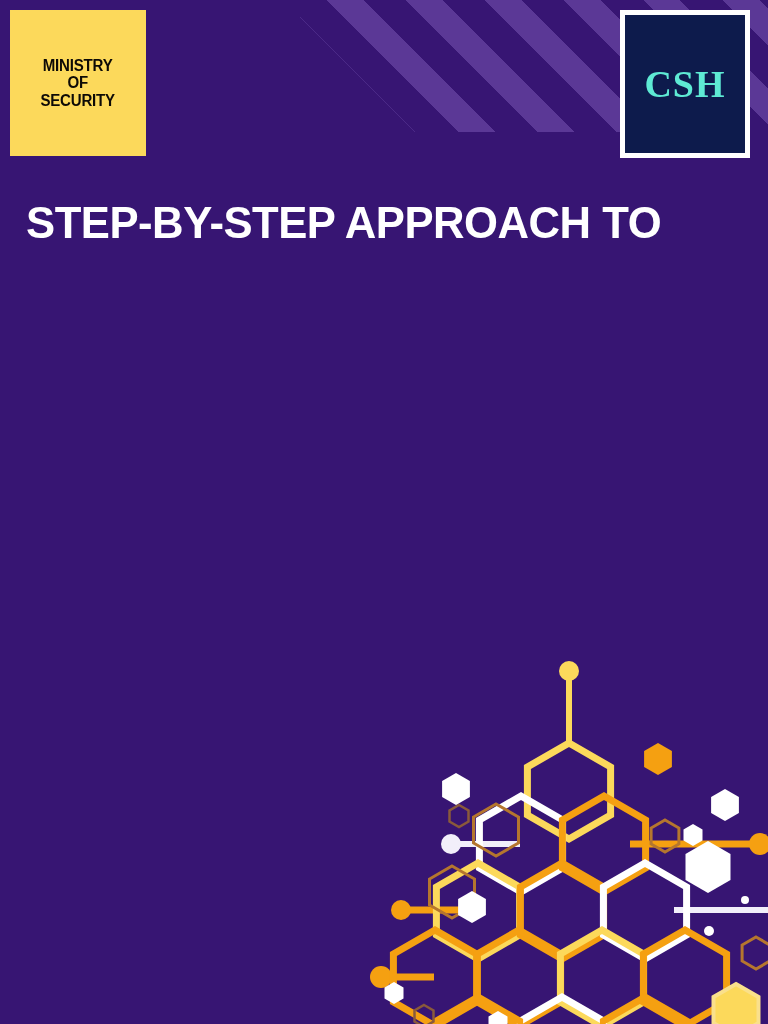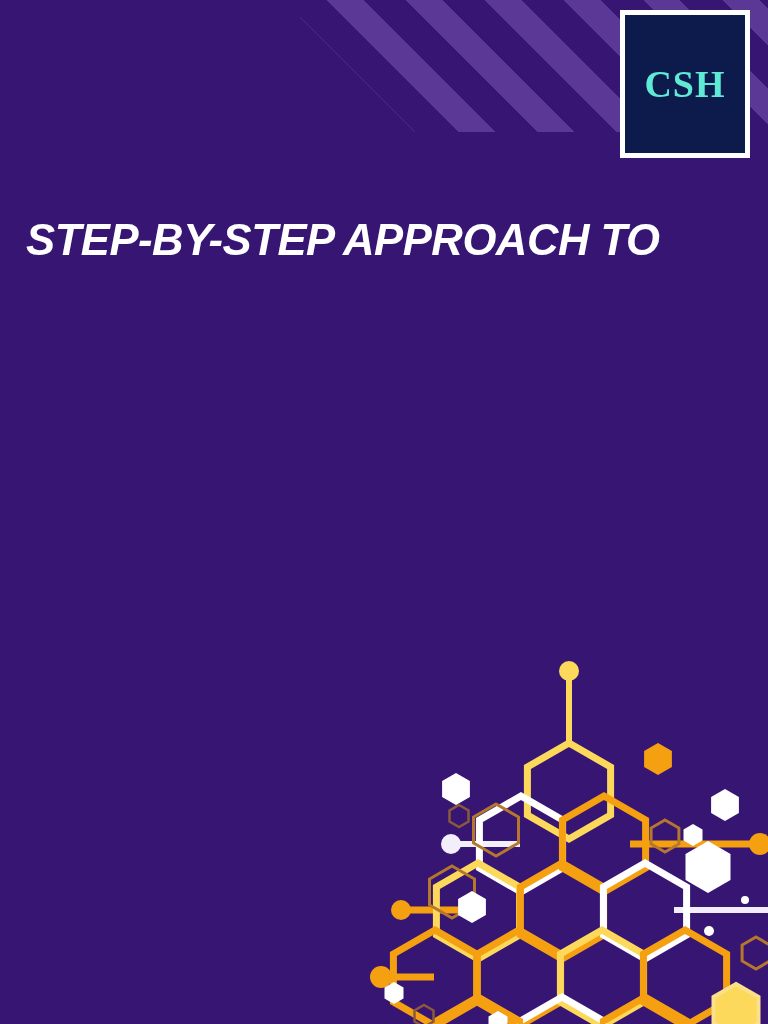--- a/index.html
+++ b/index.html
@@ -84,23 +84,22 @@
     font-family: "Liberation Serif", serif;
     font-weight: 700;
     font-size: 38px;
     letter-spacing: 1px;
   }
 
   
   .headline {
     position: absolute;
     left: 26px;
-    top: 217px;
+    top: 200px;
     width: 726px;
-    font-style: italic;
   }
   .kicker {
     color: #ffffff;
     font-weight: 700;
     font-size: 45px;
     line-height: 1.0;
     letter-spacing: -0.5px;
     transform: scaleX(0.97);
     transform-origin: left center;
     white-space: nowrap;
@@ -133,20 +132,25 @@
 </style>
 </head>
 <body>
 
 <div id="poster">
 
   <div class="stripe-band">
     <div class="stripe-mask-left"></div>
   </div>
 
+  <div class="ministry-box">
+    <div class="ministry-text">MINISTRY
+OF
+SECURITY</div>
+  </div>
 
   <div class="csh-box">
     <div class="csh-text">CSH</div>
   </div>
 
   <div class="headline">
     <div class="kicker">STEP-BY-STEP APPROACH TO</div>
   </div>
 
   <div class="honeycomb">

